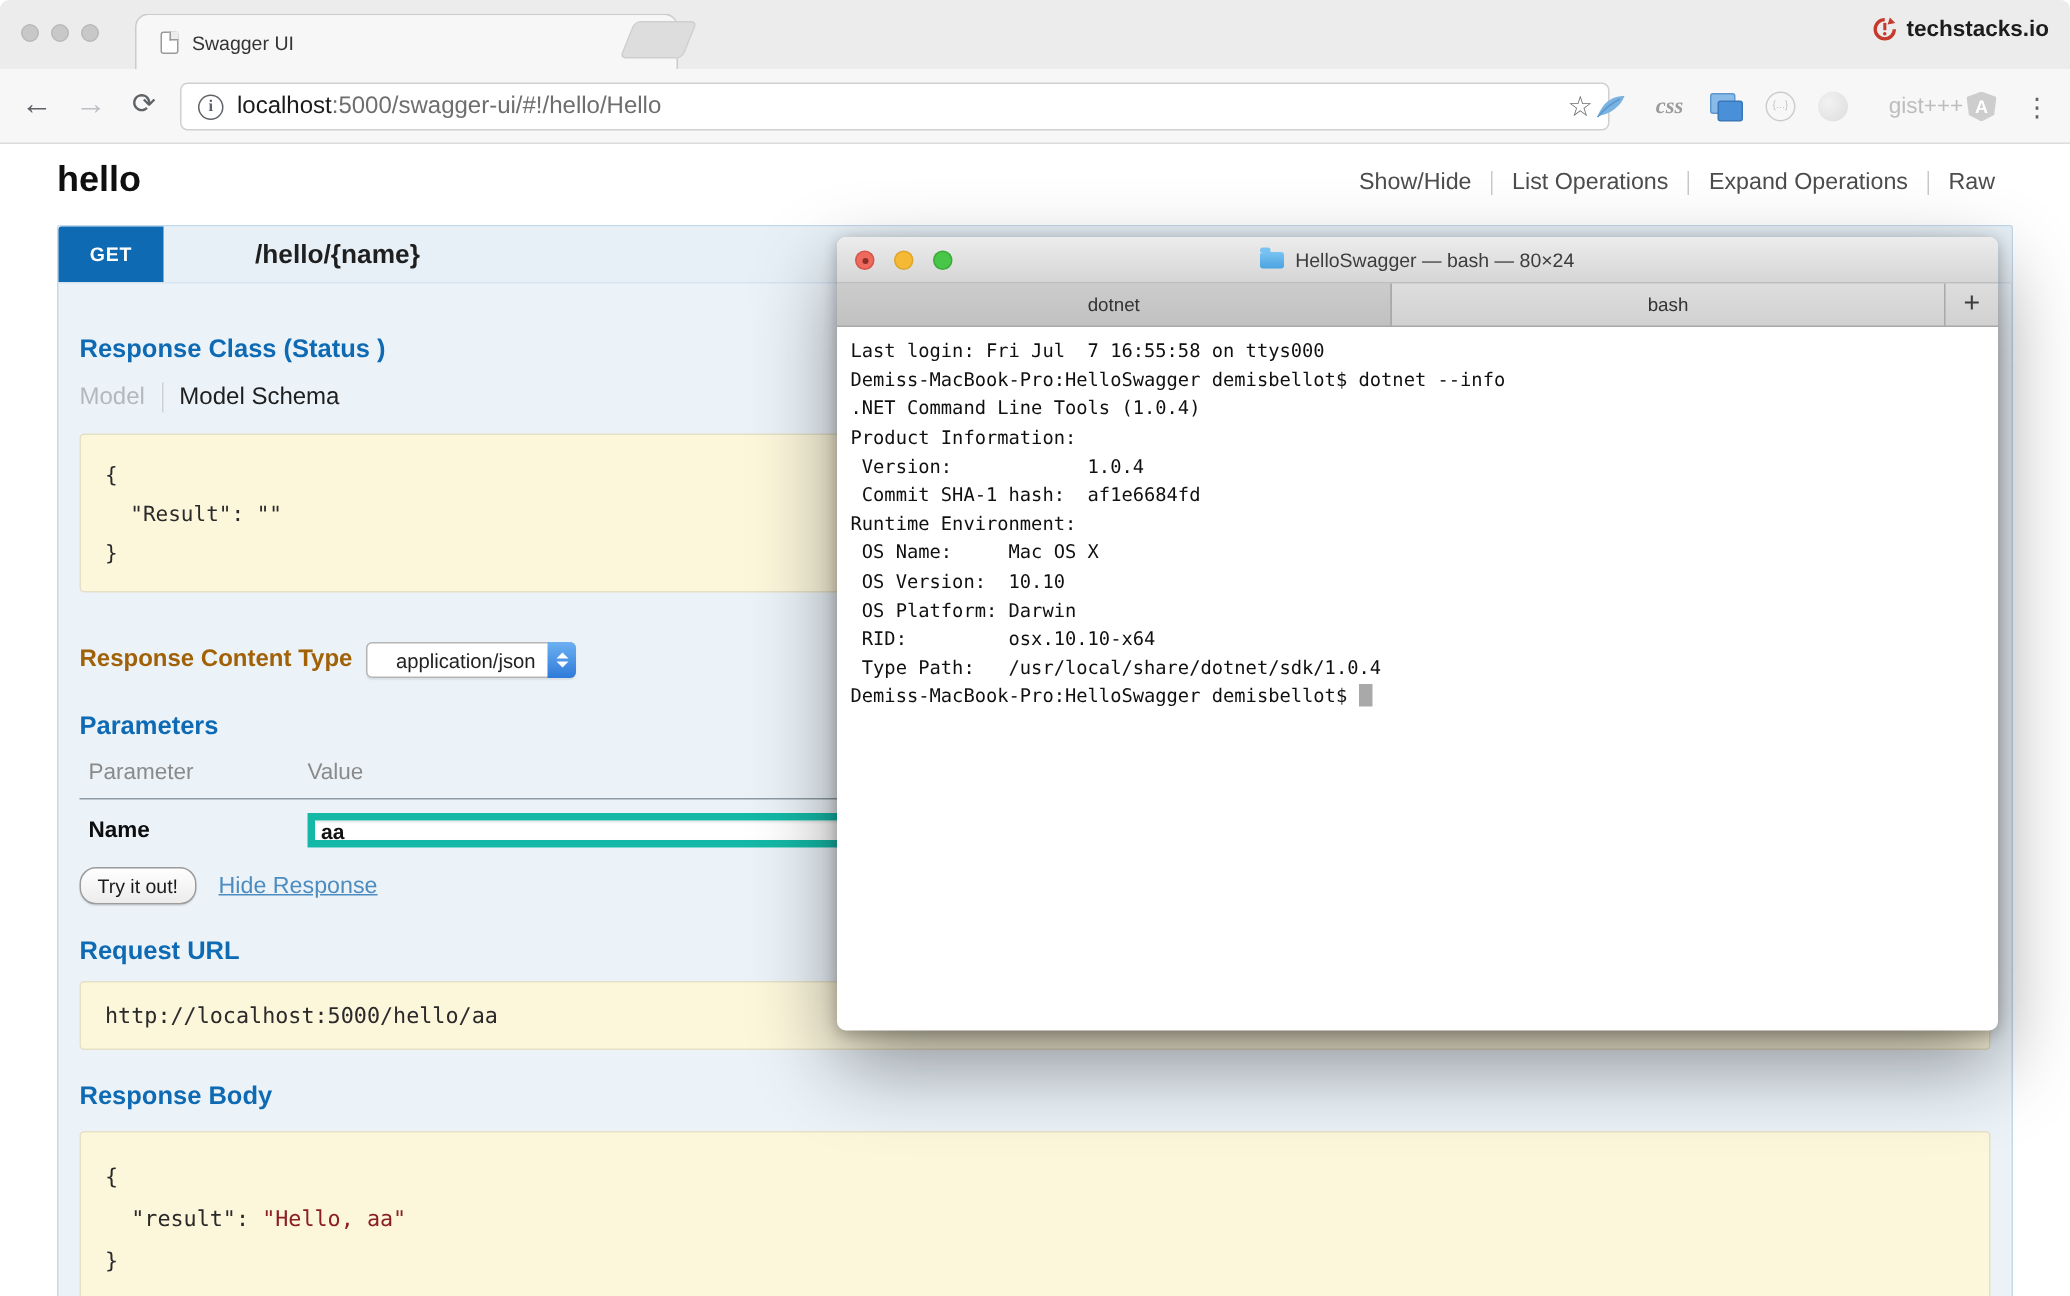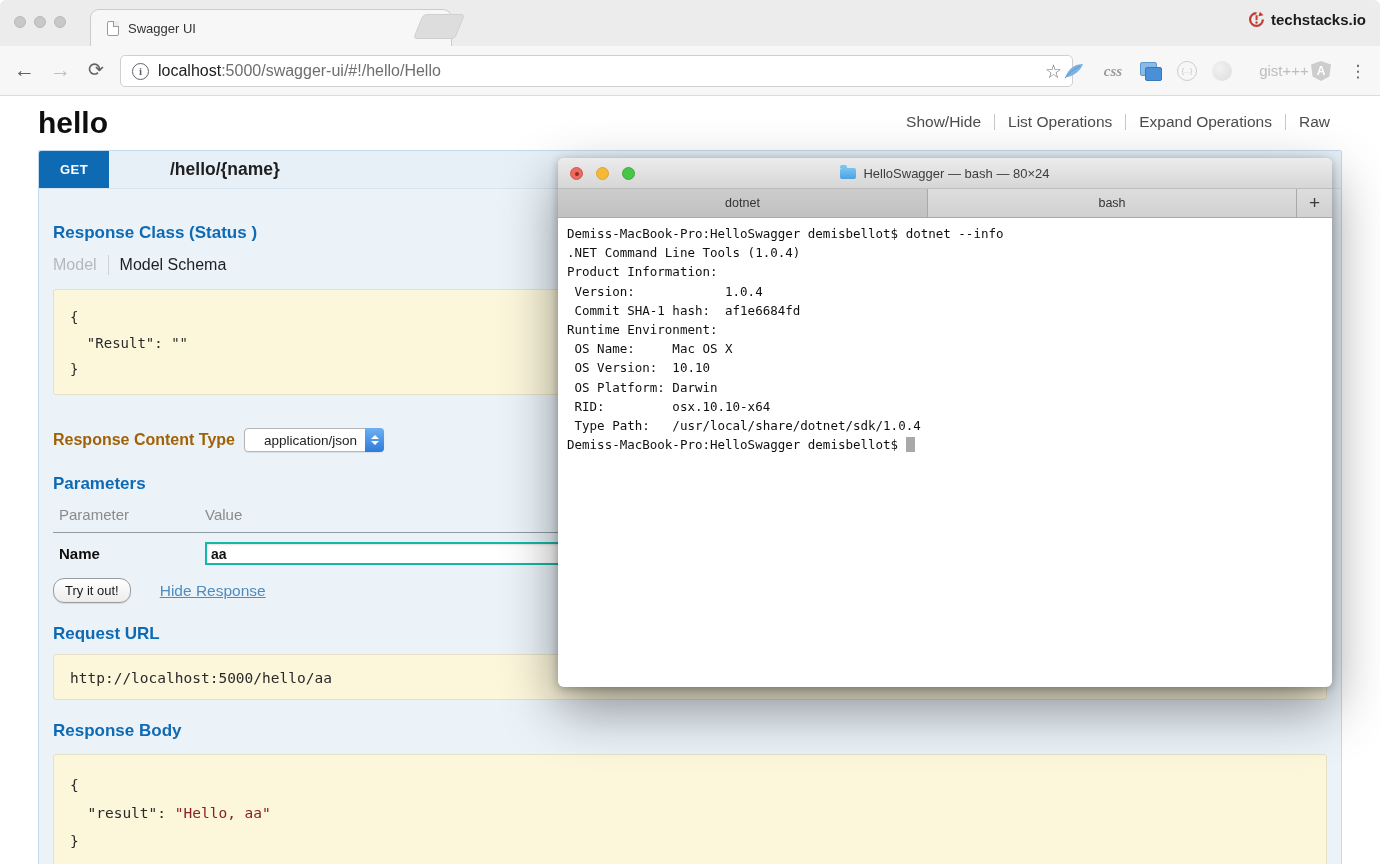--- a/index.html
+++ b/index.html
@@ -46,21 +46,21 @@
     color:#fff; font-size:12px; font-weight:bold; text-align:center; line-height:20px; }
   .dots-ext { font-size:17px; color:#616161; letter-spacing:0; }
   .photos-ext { position:relative; width:22px; height:19px; }
   .photos-ext .b1 { position:absolute; left:0; top:0; width:17px; height:14px; background:#8abbe8; border:1px solid #5d97cf; border-radius:2px; }
   .photos-ext .b2 { position:absolute; left:5px; top:5px; width:17px; height:14px; background:#4a90d9; border:1px solid #3877b8; border-radius:2px; }
   .feather-ext svg { display:block; }
 
   
   .page { position:absolute; top:96px; left:0; width:1380px; height:768px; background:#fff; }
   .page-head { display:flex; align-items:flex-start; padding:10px 50px 0 38px; }
-  .page-title { font-size:30px; font-weight:bold; color:#0f0f0f; }
+  .page-title { font-size:24px; font-weight:bold; color:#0f0f0f; }
   .hdr-links { margin-left:auto; margin-top:7px; font-size:15.5px; color:#4d4d4d; display:flex; align-items:center; }
   .hdr-links .lnk { cursor:pointer; }
   .hdr-links .sep { width:1px; height:16px; background:#c9c9c9; margin:0 13px; }
 
   .op-panel { position:absolute; left:38px; top:54px; width:1304px; height:760px;
     border:1px solid #c3d9ec; background:#ebf3f9; border-radius:2px; }
   .op-header { height:38px; background:#e7f0f7; display:flex; align-items:stretch; border-bottom:1px solid #d5e4f1; }
   .get-btn { width:70px; background:#0f6ab4; color:#fff; font-size:13px; font-weight:bold;
     display:flex; align-items:center; justify-content:center; border-radius:2px 0 0 0; letter-spacing:.5px; }
   .op-path { font-size:17.5px; font-weight:700; color:#1f1f1f; line-height:37px; padding-left:21px;margin-left:40px; }
@@ -87,27 +87,27 @@
   .sel-step i { display:block; width:0; height:0; border-left:4px solid transparent; border-right:4px solid transparent; }
   .sel-up { border-bottom:4px solid #fff; }
   .sel-dn { border-top:4px solid #fff; }
 
   .sec-params { padding-top:22px; }
   .param-head { margin-top:12px; display:flex; font-size:15px; color:#8a8a8a;
     border-bottom:1px solid #8f9ba3; padding:0 0 9px 6px; }
   .col-param { width:146px; }
   .name-row { margin-top:9px; display:flex; align-items:center; padding-left:6px; }
   .name-label { width:146px; font-size:15px; font-weight:bold; color:#0d0d0d; }
-  .param-input { width:506px; height:23px; border:2px solid #14b8a6; border-radius:0;
+  .param-input { width:506px; height:23px; border:5px solid #14b8a6; border-radius:0;
     font-family:"Liberation Sans",sans-serif; font-size:14px; font-weight:bold; color:#111; padding:0 4px;
     box-shadow:inset 0 1px 2px rgba(0,0,0,.12); }
   .try-row { margin-top:13px; display:flex; align-items:center; }
   .try-btn { font-size:13px; color:#1a1a1a; background:linear-gradient(#ffffff,#ececec);
     border:1px solid #9c9c9c; border-radius:11px; padding:4px 11px; box-shadow:0 1px 1px rgba(0,0,0,.1); }
-  .hide-link { margin-left:29px; font-size:15.5px; color:#4e8cbf; text-decoration:underline; }
+  .hide-link { margin-left:15px; font-size:15.5px; color:#4e8cbf; text-decoration:underline; }
 
   .sec-requrl { padding-top:21px; }
   .requrl-box { margin-top:10px; padding:13px 16px; font-size:14.5px; height:46px; line-height:20px; color:#111; }
   .sec-respbody { padding-top:21px; }
   .respbody-box { margin-top:13px; padding:16px 16px; font-size:14.5px; line-height:28px; height:170px; color:#1c1c1c; }
   .respbody-box .jstr { color:#8b1f24; }
 
   
   .terminal { position:absolute; left:558px; top:158px; width:774px; height:529px; z-index:40;
     border-radius:6px; background:#fff;
@@ -278,20 +278,21 @@
       <span class="folder-icon"></span>
       <span>HelloSwagger — bash — 80×24</span>
     </div>
   </div>
   <div class="t-tabs">
     <div class="t-tab t-tab-inactive">dotnet</div>
     <div class="t-tab t-tab-active">bash</div>
     <div class="t-plus">+</div>
   </div>
   <div class="t-content">
+    <div class="t-line">Last login: Fri Jul  7 16:55:58 on ttys000</div>
     <div class="t-line">Demiss-MacBook-Pro:HelloSwagger demisbellot$ dotnet --info</div>
     <div class="t-line">.NET Command Line Tools (1.0.4)</div>
     <div class="t-line"></div>
     <div class="t-line">Product Information:</div>
     <div class="t-line"> Version:            1.0.4</div>
     <div class="t-line"> Commit SHA-1 hash:  af1e6684fd</div>
     <div class="t-line"></div>
     <div class="t-line">Runtime Environment:</div>
     <div class="t-line"> OS Name:     Mac OS X</div>
     <div class="t-line"> OS Version:  10.10</div>

